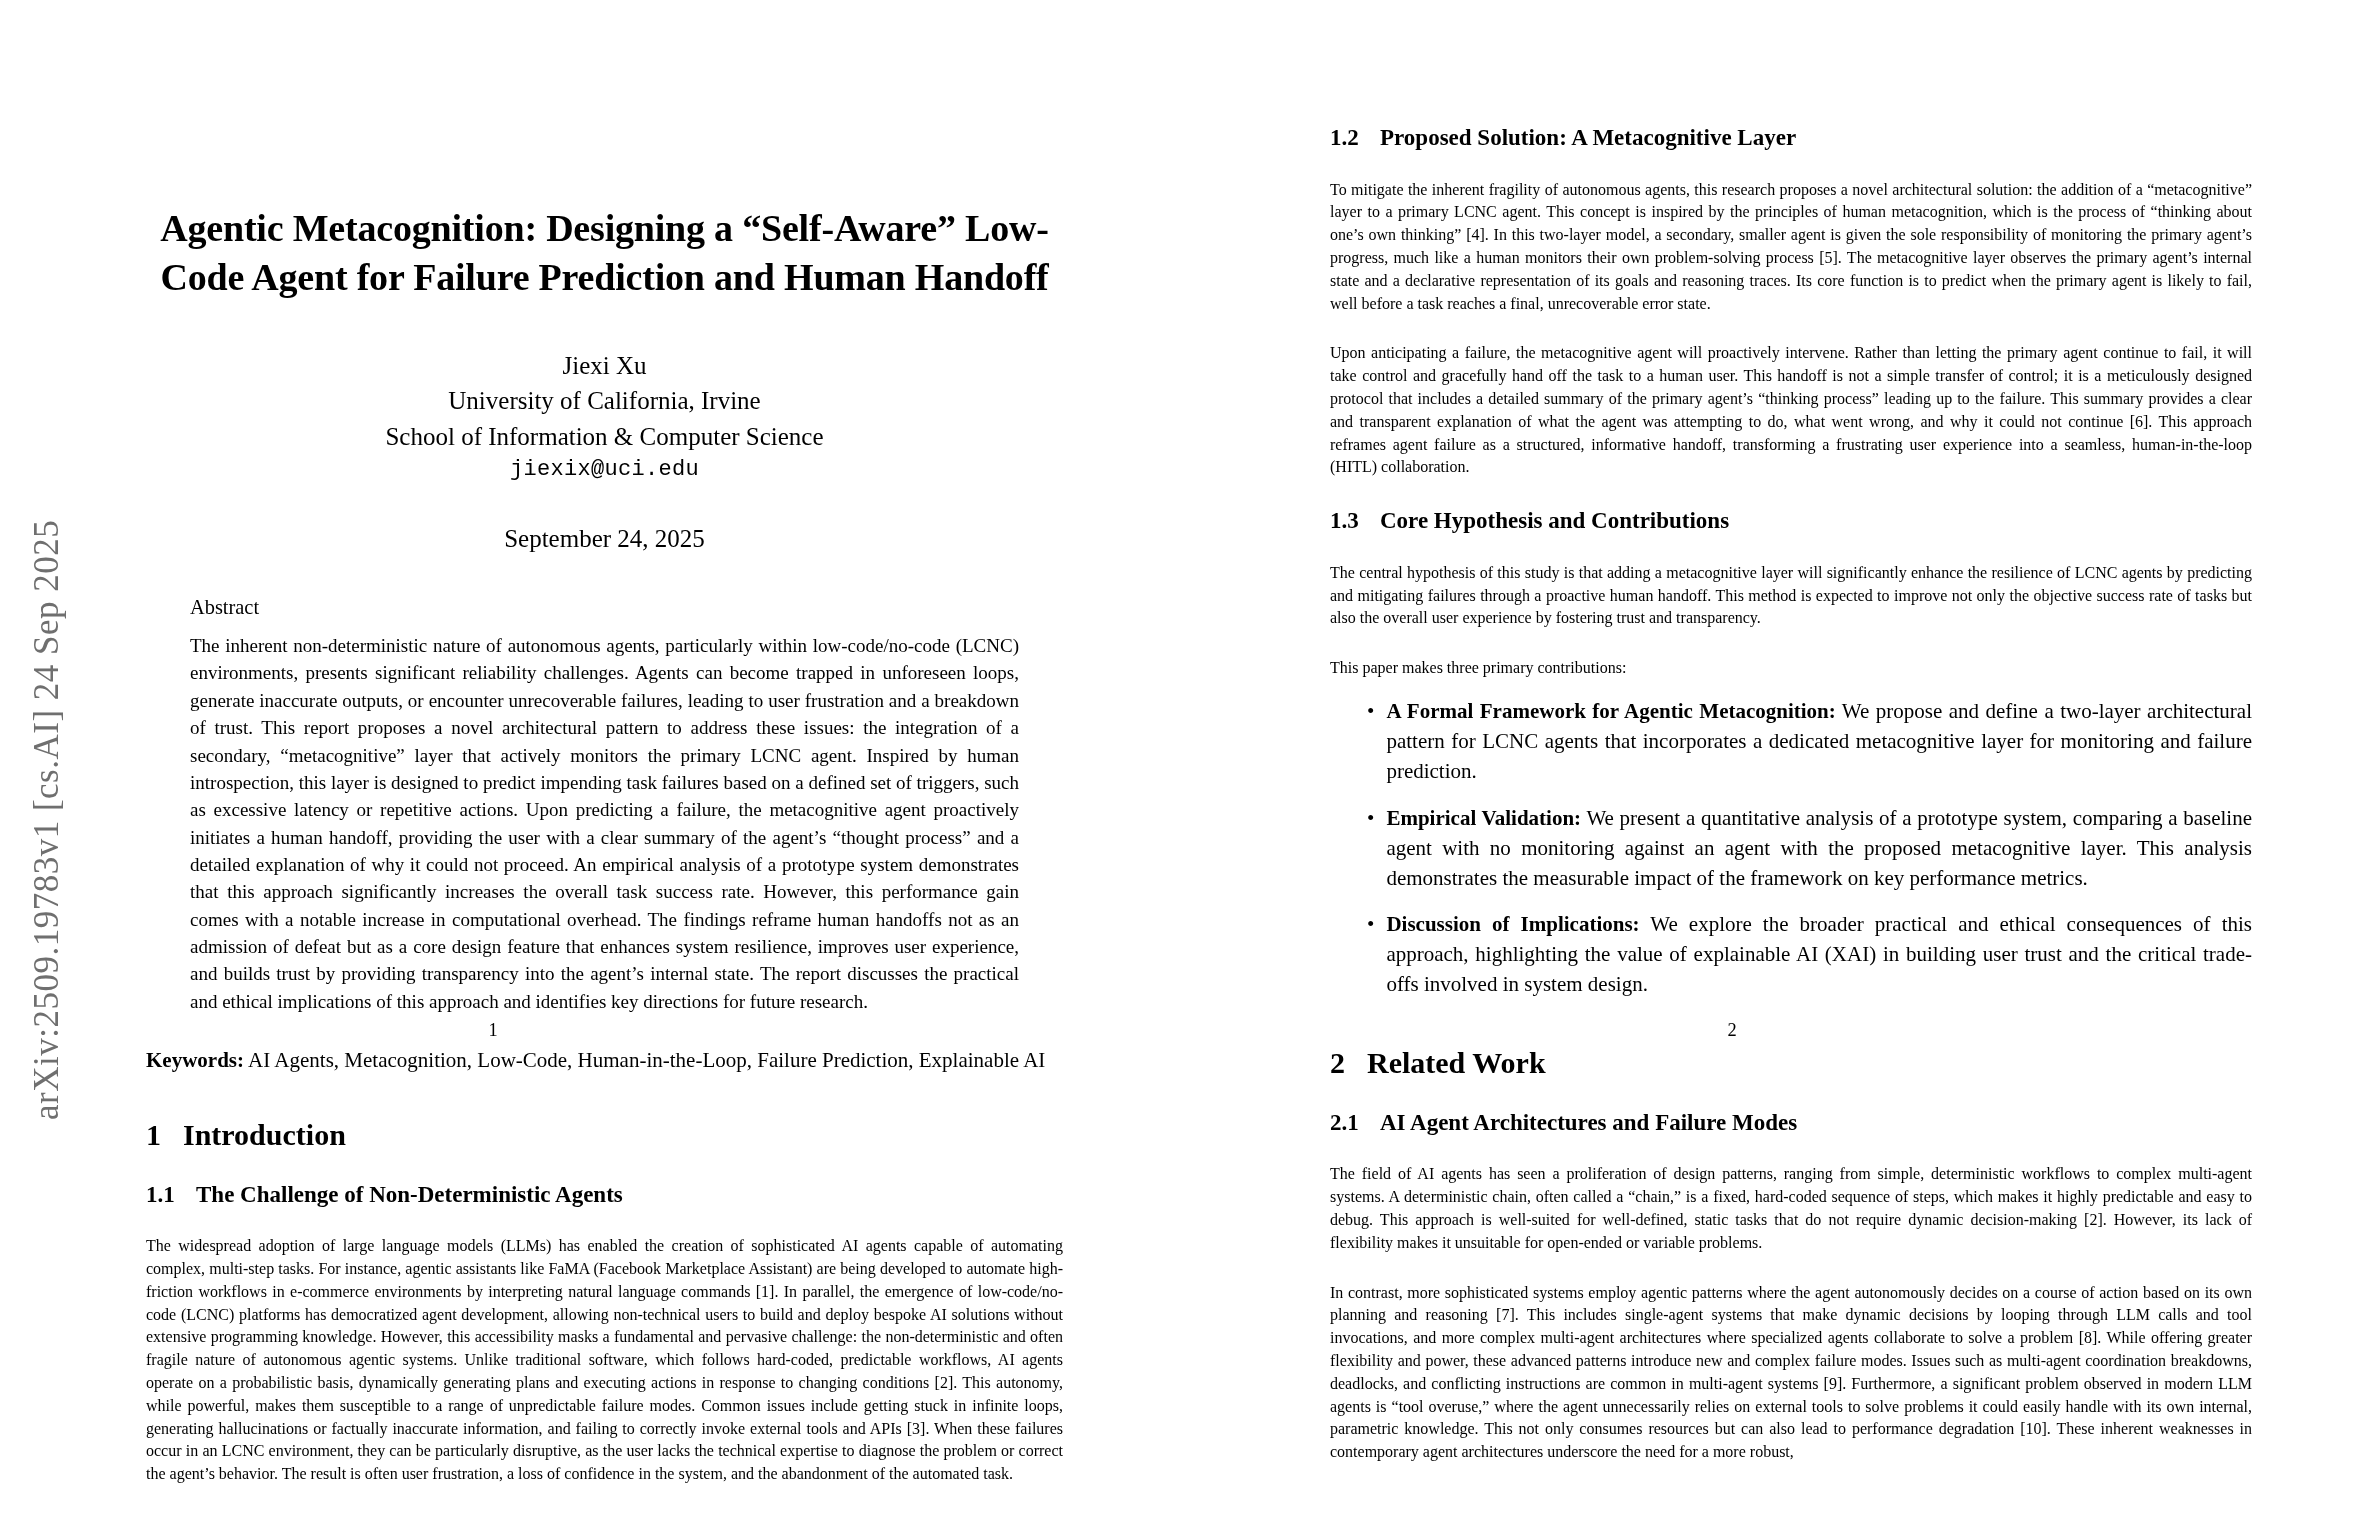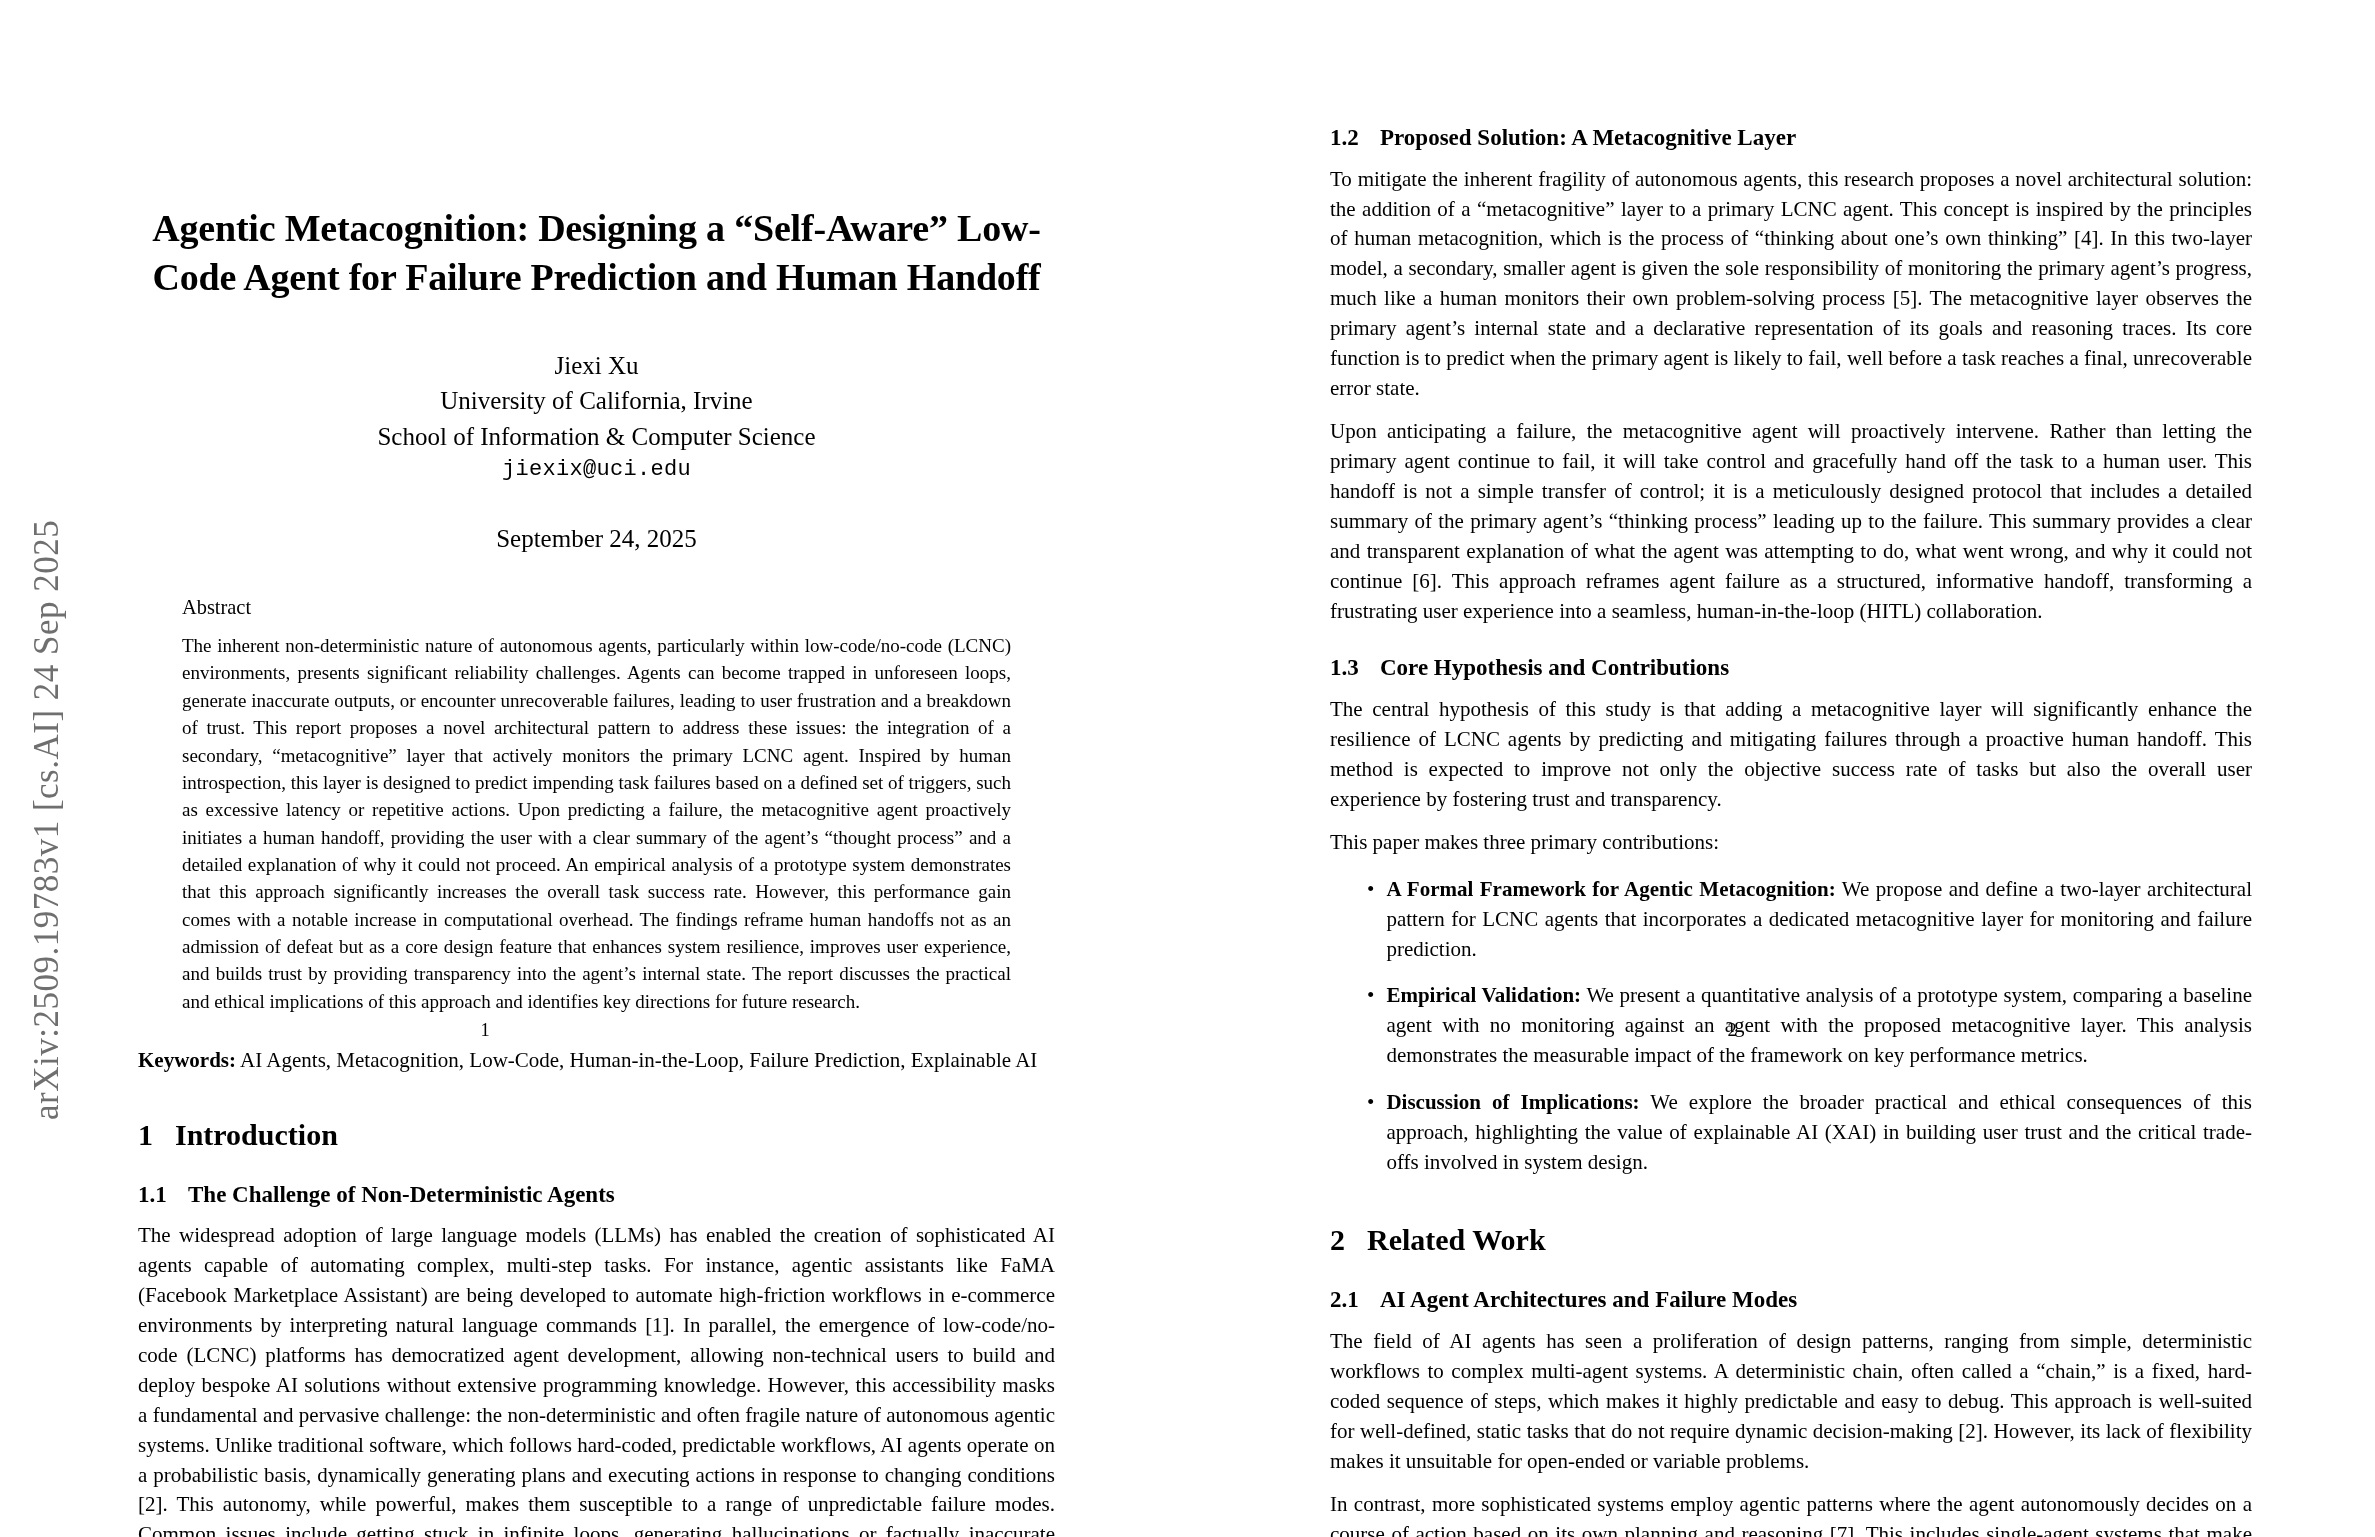--- a/index.html
+++ b/index.html
@@ -41,21 +41,21 @@
     padding-left: 417px;
   }
 
   
   .page {
     position: absolute;
     top: 0;
     width: 1188px;
     height: 1101px;
   }
-  #page-left  { left: 0px; }
+  #page-left  { left: 8px; }
   #page-right { left: 1188px; }
 
   .col-inner {
     position: absolute;
     top: 0;
     left: 0;
     width: 100%;
     height: 100%;
   }
 
@@ -139,25 +139,25 @@
 
   h2.subsec {
     font-size: 23px;
     font-weight: bold;
     margin: 28px 0 0 0;
     line-height: 1.2;
   }
   h2.subsec .num { display: inline-block; min-width: 50px; }
 
   p.body {
-    font-size: 21px;
+    font-size: 16px;
     line-height: 1.425;
     text-align: justify;
     text-justify: inter-word;
-    margin: 13px 0 0 0;
+    margin: 27px 0 0 0;
     hyphens: manual;
   }
 
   
   #right-body {
     position: absolute;
     left: 142px;
     top: 124px;
     width: 922px;
   }

